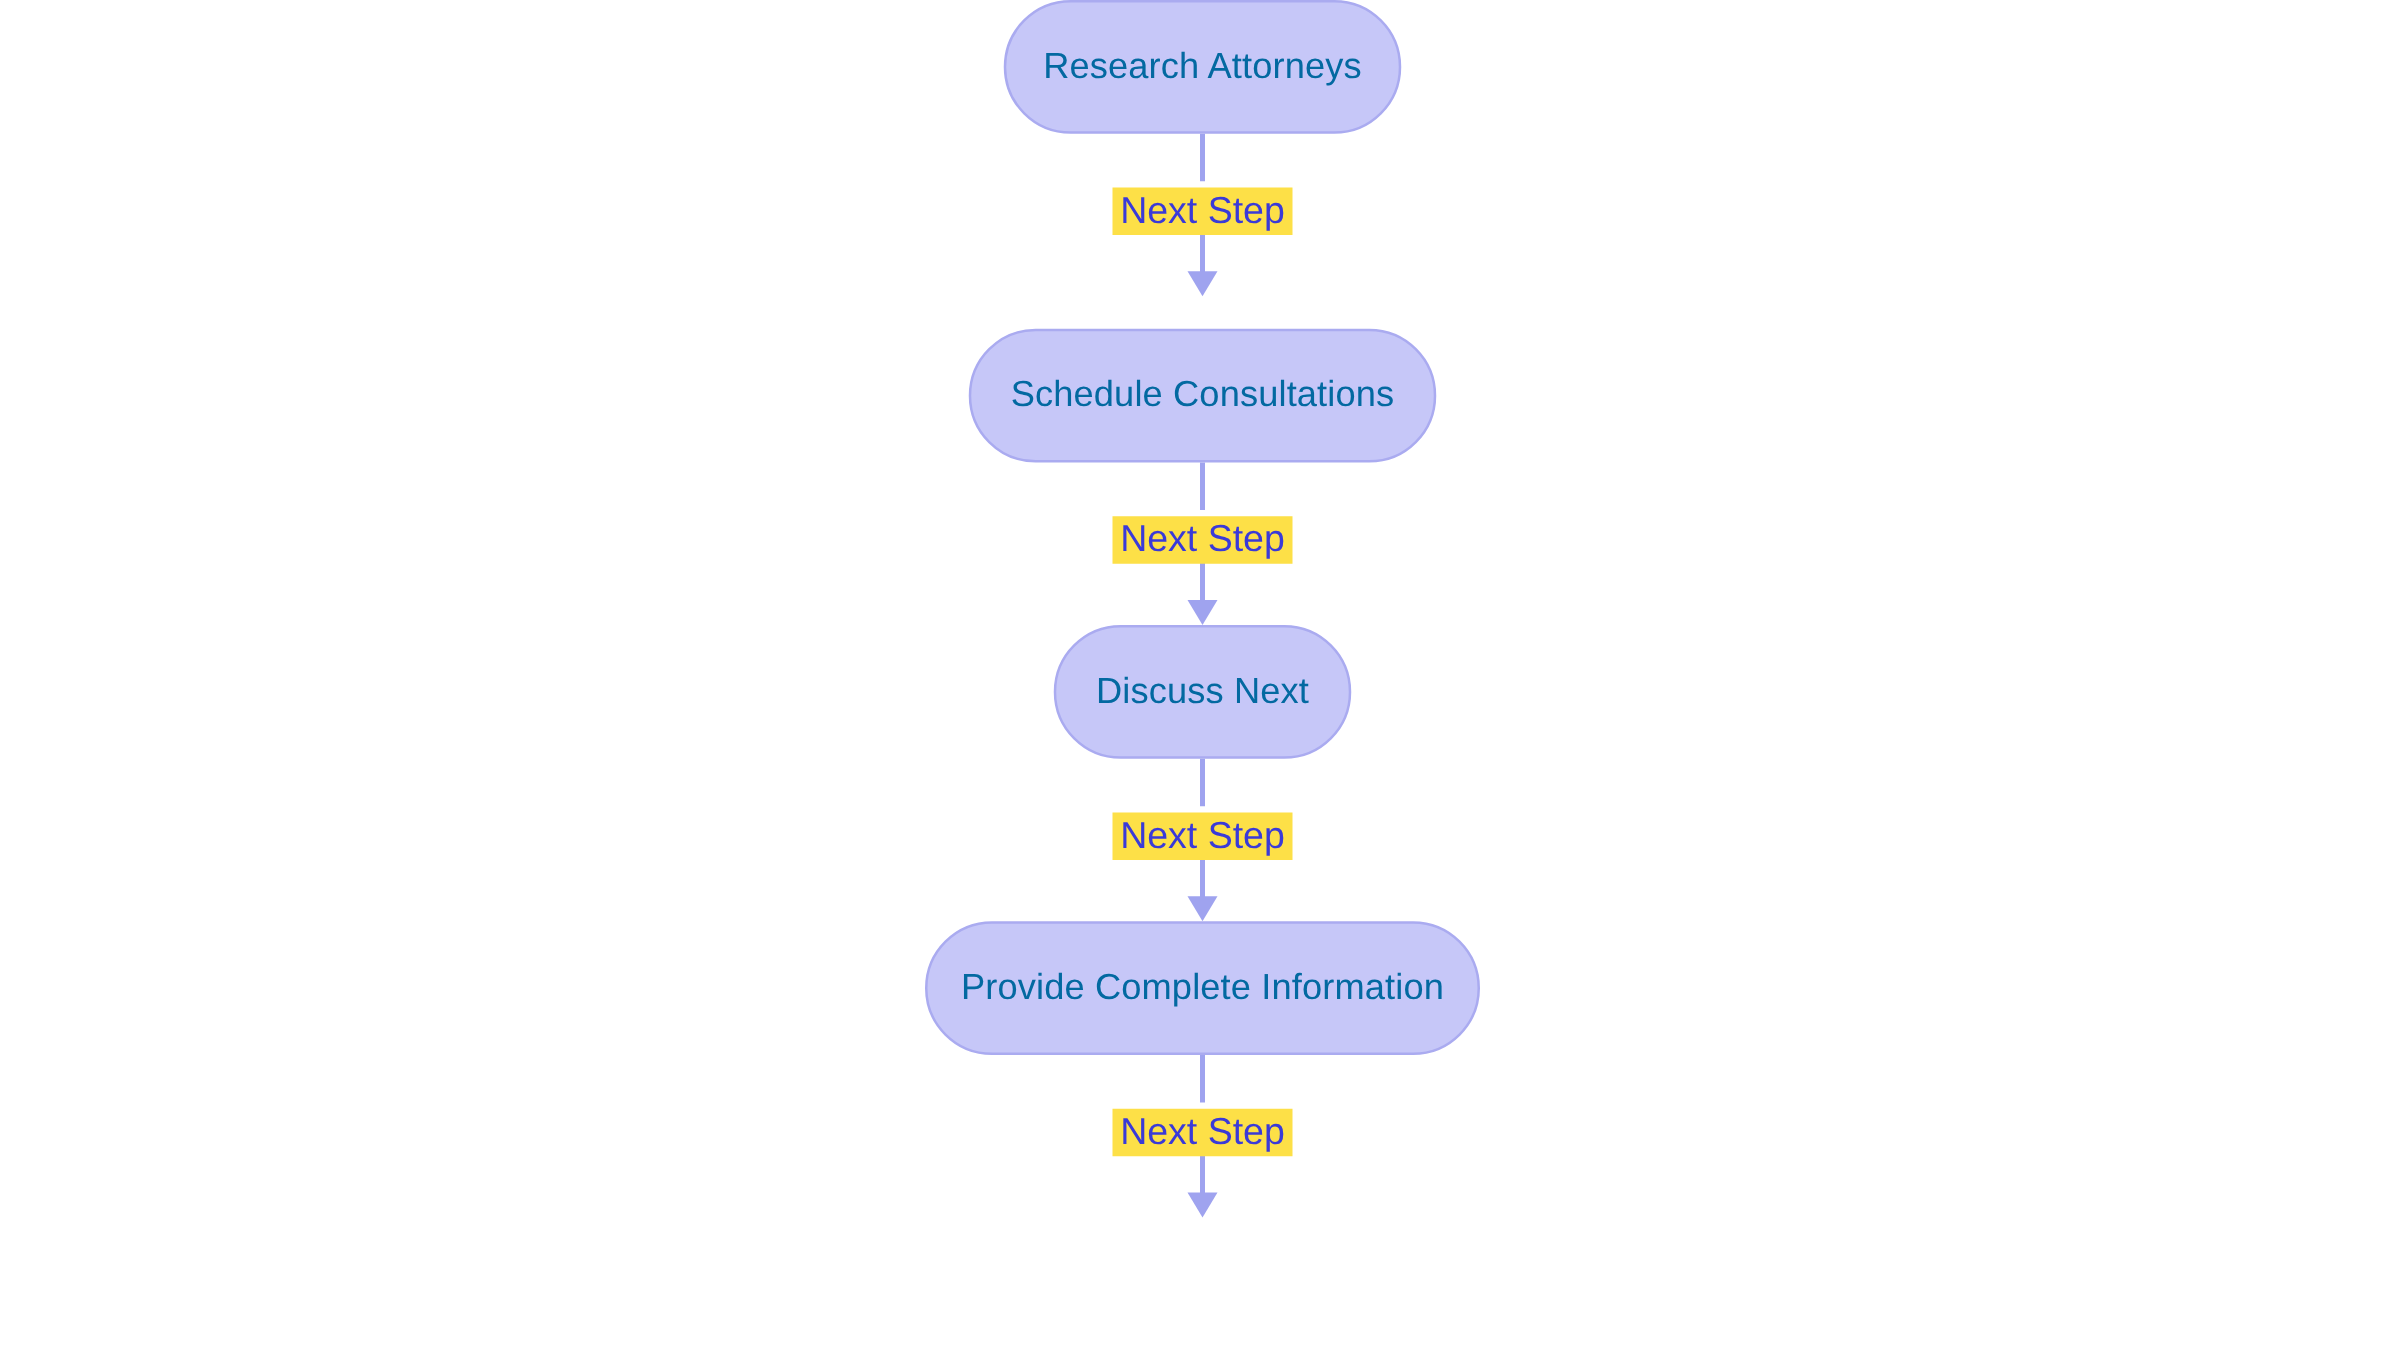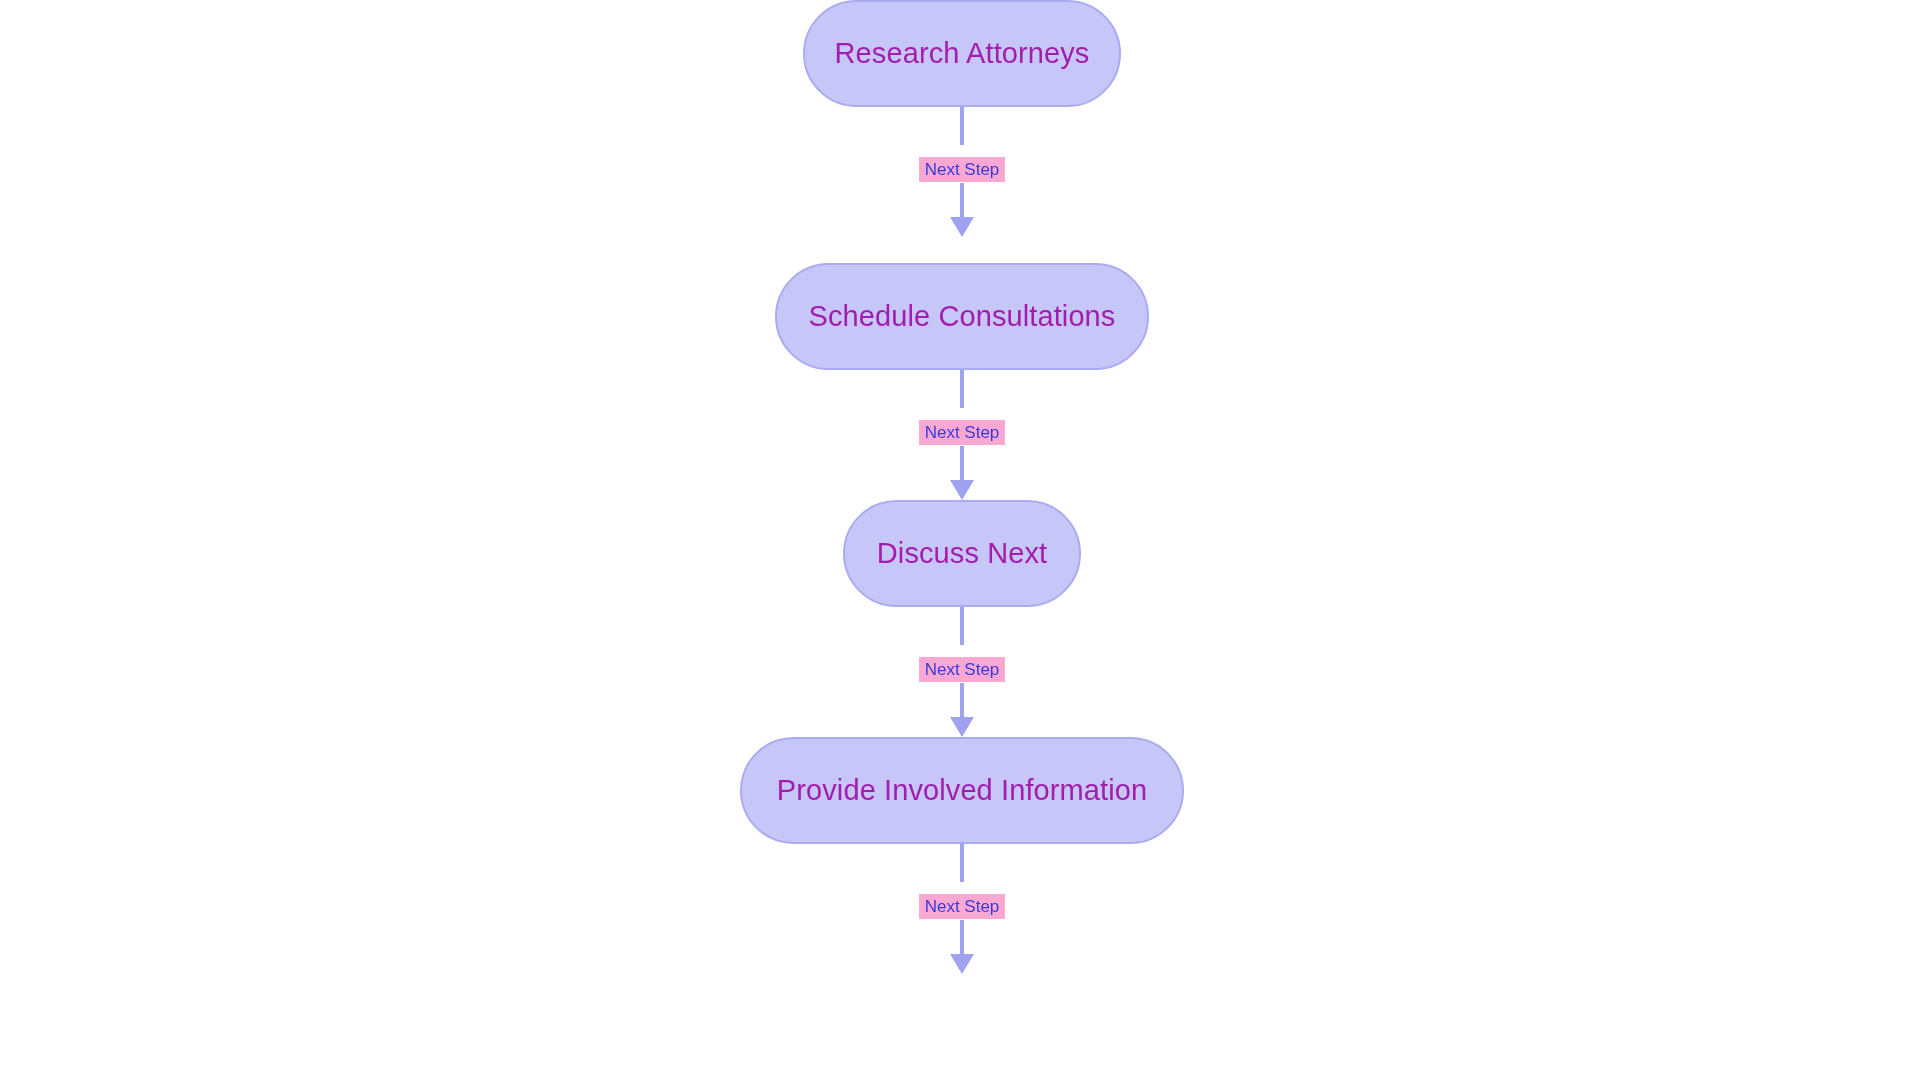--- a/index.html
+++ b/index.html
@@ -47,21 +47,21 @@
     border: 2px solid #aaabf0;
     display: flex;
     align-items: center;
     justify-content: center;
     padding: 0 46px;
     flex: 0 0 auto;
   }
   .node-label {
     font-size: 29px;
     line-height: 1;
-    color: #a21caf;
+    color: #0369a1;
     white-space: nowrap;
     letter-spacing: 0.1px;
   }
 
   
   .node.w-research   { width: 318px; }
   .node.w-schedule   { width: 374px; margin-top: 26px; }
   .node.w-discuss    { width: 238px; }
   .node.w-provide    { width: 444px; }
   .node.w-stay       { width: 243px; }
@@ -105,24 +105,24 @@
     width: 0;
     height: 0;
     border-left: 12px solid transparent;
     border-right: 12px solid transparent;
     border-top: 20px solid #9fa3ef;
   }
   
   .edge-label {
     position: relative;
     z-index: 2;
-    font-size: 17px;
+    font-size: 30px;
     line-height: 1;
     color: #3a3ad8;
-    background: #f9a8d4;
+    background: #fde047;
     padding: 4px 6px;
     white-space: nowrap;
     transform: translateY(-3px);
   }
 </style>
 </head>
 <body>
 
 <div id="flow-canvas">
   <div class="flow-column">
@@ -154,21 +154,21 @@
     </div>
 
     <div class="connector">
       <div class="seg-top"></div>
       <span class="edge-label">Next Step</span>
       <div class="seg-bottom"></div>
       <div class="arrow-head"></div>
     </div>
 
     <div class="node w-provide">
-      <span class="node-label">Provide Involved Information</span>
+      <span class="node-label">Provide Complete Information</span>
     </div>
 
     <div class="connector">
       <div class="seg-top"></div>
       <span class="edge-label">Next Step</span>
       <div class="seg-bottom"></div>
       <div class="arrow-head"></div>
     </div>
 
 

